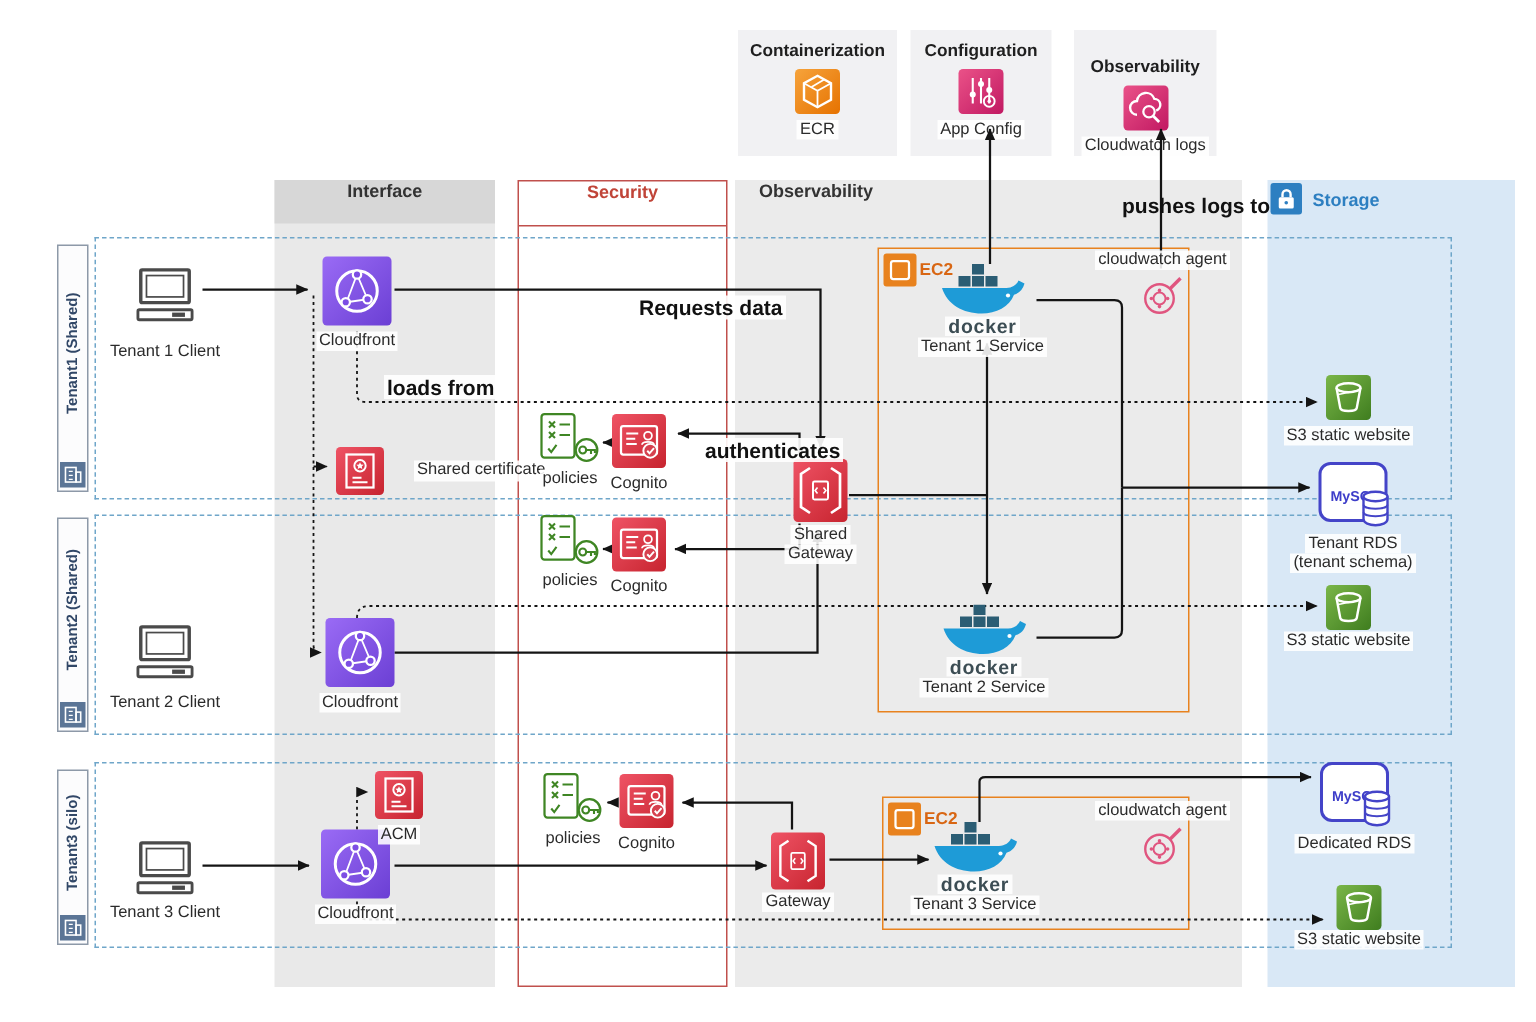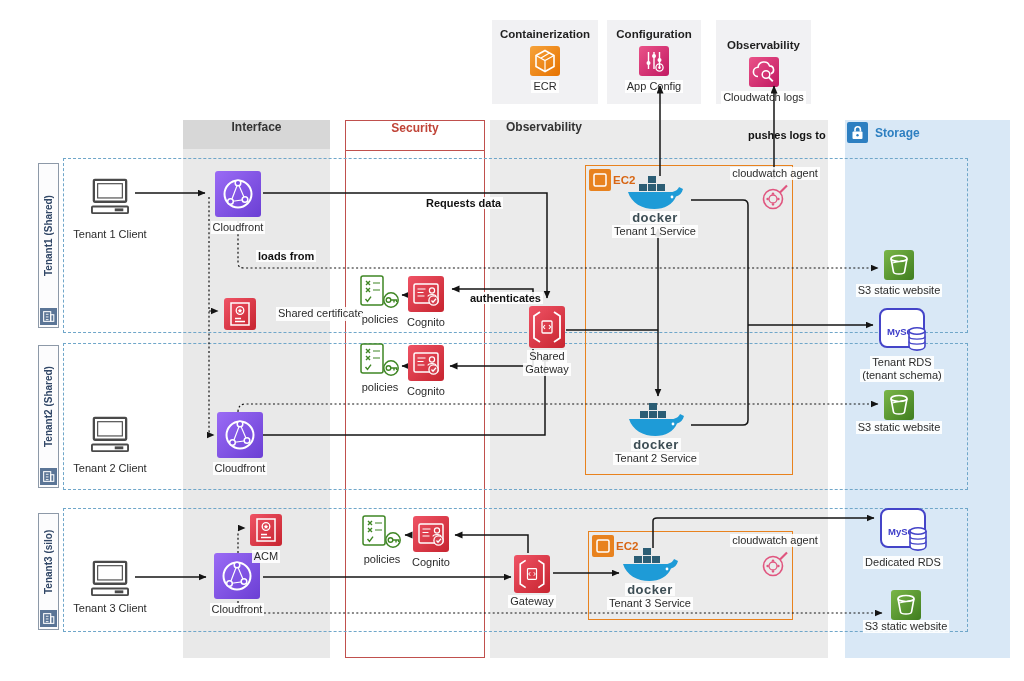--- a/index.html
+++ b/index.html
@@ -43,21 +43,21 @@
   .bg-lock{background:#2d7fc1;border-radius:2px;}
   
   .mysql{position:relative;width:46px;height:40px;border:2px solid #4444c8;border-radius:8px;
     background:#fff;box-sizing:border-box;flex:none;}
   .mysql .mtxt{position:absolute;top:16px;left:6px;font-size:9.5px;font-weight:bold;color:#3d3dc9;}
   .mysql svg{position:absolute;right:-4px;bottom:-7px;}
   
   .dockerword{font-size:13px;font-weight:bold;color:#3c4d54;letter-spacing:.5px;line-height:1;
     margin-top:1px;background:rgba(255,255,255,.85);padding:0 2px;}
   
-  .elabel{position:absolute;font-size:11px;font-weight:bold;color:#111;z-index:4;
+  .elabel{position:absolute;font-size:14px;font-weight:bold;color:#111;z-index:4;
     background:rgba(255,255,255,.9);padding:0 2px;white-space:nowrap;}
   .elabel.nobg{background:transparent;}
   .storage-hdr{position:absolute;left:847px;top:122px;display:flex;align-items:center;gap:7px;z-index:3;}
   .storage-hdr .txt{font-size:12px;font-weight:bold;color:#2d7fc1;}
   svg.edges{position:absolute;left:0;top:0;z-index:2;pointer-events:none;}
 </style>
 </head>
 <body>
 
 <div class="canvas">

